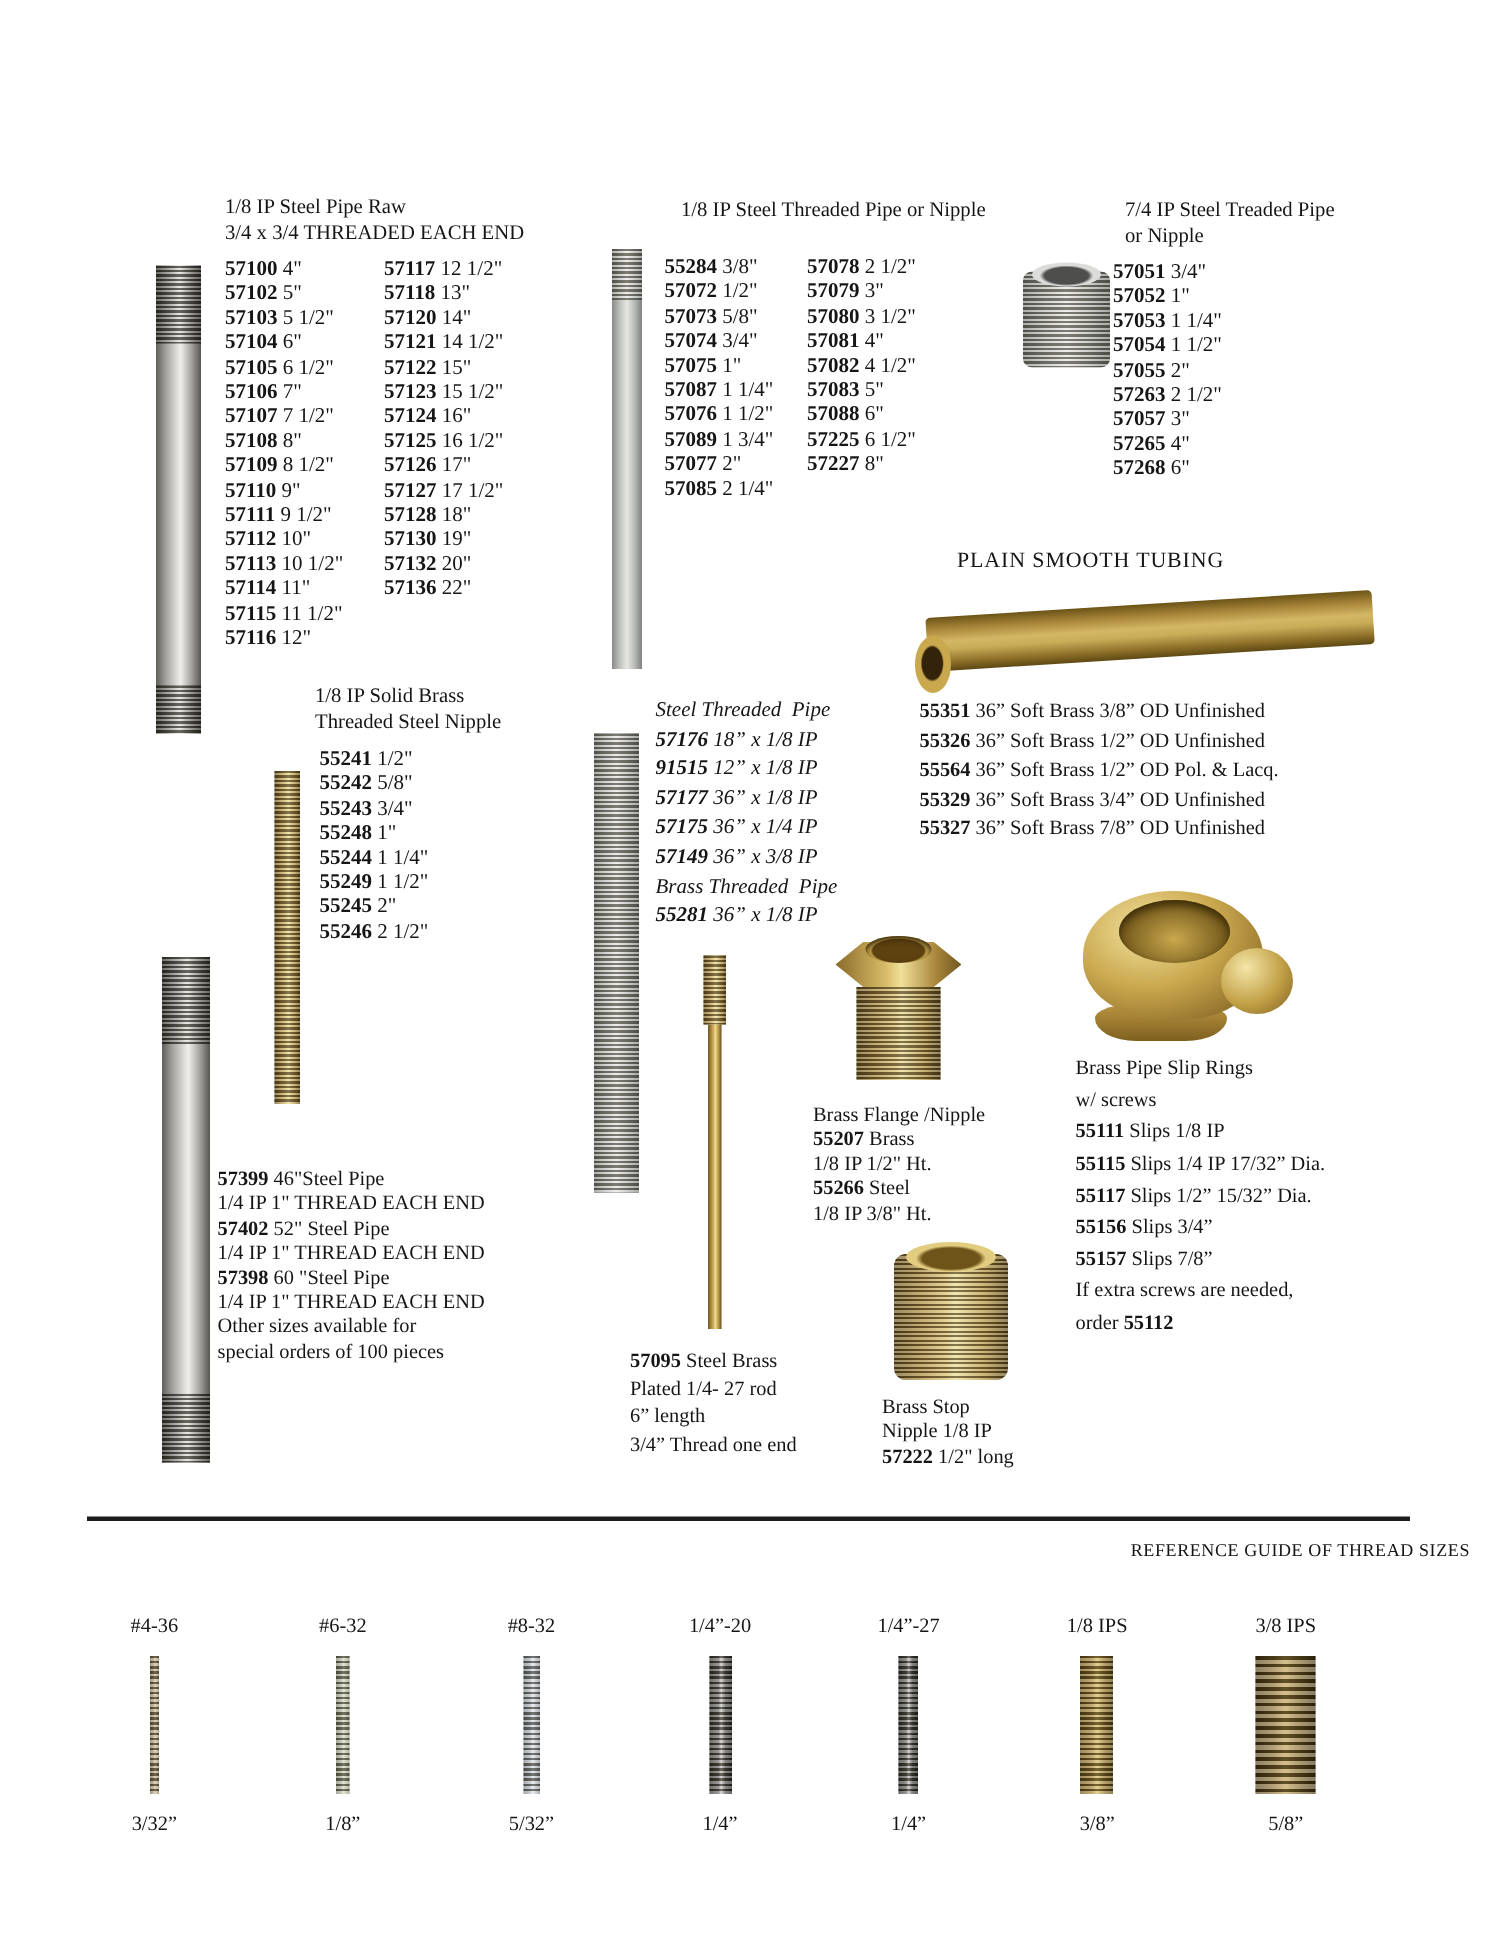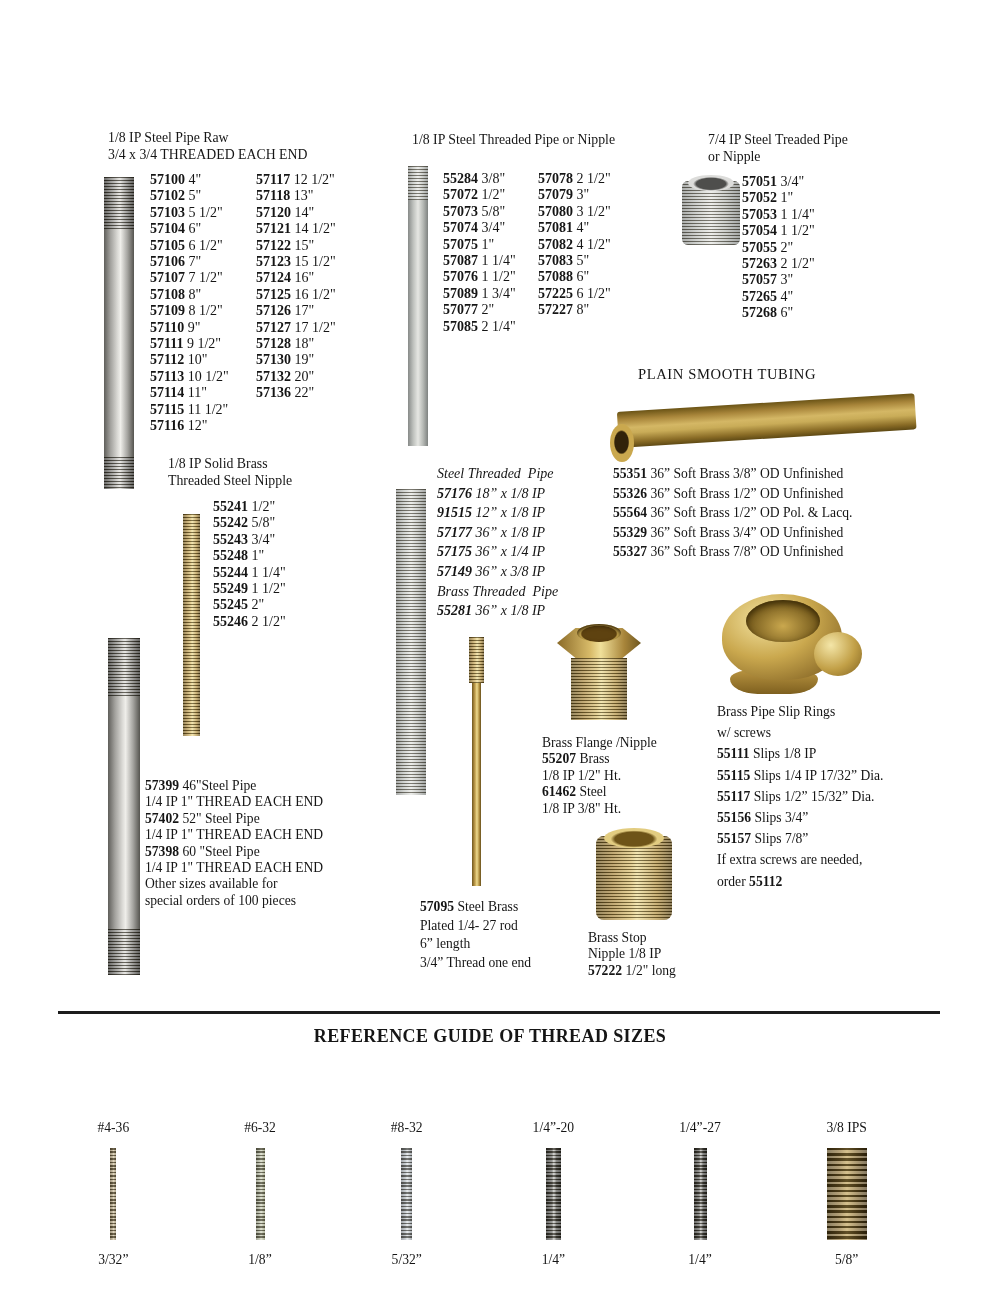--- a/index.html
+++ b/index.html
@@ -1,28 +1,28 @@
 <!DOCTYPE html>
 <html><head>
 <meta charset="utf-8">
 <style>
   html,body{margin:0;padding:0;background:#fff;}
   #page{position:relative;width:1000px;height:1294px;background:#ffffff;
         font-family:"Liberation Serif",serif;color:#151515;overflow:hidden;}
   .abs{position:absolute;}
-  .hd{font-size:13.8px;line-height:17px;}
+  .hd{font-size:13.8px;line-height:17px;margin-left:42px;}
   .cat-row{white-space:pre;font-size:14px;}
   .lh16 .cat-row{line-height:16.4px;}
   .lh19 .cat-row{line-height:19.6px;}
   .lh21 .cat-row{line-height:21.2px;}
   .lh18 .cat-row{line-height:18.5px;}
   .sm .cat-row{font-size:13.6px;}
   .title{font-size:20px;font-weight:bold;letter-spacing:1.4px;text-align:center;white-space:pre;}
   .subtitle{font-size:14.6px;font-weight:normal;letter-spacing:.6px;}
-  .gtitle{font-size:18px;font-weight:bold;letter-spacing:.4px;text-align:center;}
+  .gtitle{font-size:12px;font-weight:normal;letter-spacing:.4px;text-align:right;}
   
   .steel{background:linear-gradient(90deg,#5f5e5a,#a3a29e 22%,#dddcd8 46%,#efeeea 55%,#a6a5a1 78%,#55544f);}
   .palesteel{background:linear-gradient(90deg,#878a88,#bcbfbb 25%,#e6e7e3 50%,#b7bab6 75%,#7e8280);}
   .brass{background:linear-gradient(90deg,#6e5720,#a8853a 22%,#dcc06e 46%,#eedc92 54%,#b3903f 80%,#634d1b);}
   .th{position:absolute;left:0;right:0;
       background:repeating-linear-gradient(180deg,rgba(30,25,12,.52) 0 1.4px,rgba(255,255,255,.30) 1.4px 3px);}
   .th-dark{background:repeating-linear-gradient(180deg,rgba(25,22,12,.6) 0 1.4px,rgba(255,255,255,.26) 1.4px 3px),
            linear-gradient(90deg,rgba(0,0,0,.38),rgba(0,0,0,.05) 50%,rgba(0,0,0,.42));}
   .pipe{position:absolute;}
   .pipe .body{position:absolute;inset:0;}
@@ -205,21 +205,21 @@
     <div class="pipe" style="left:14px;top:36px;width:56px;height:62px;">
       <div class="body brass"></div>
       <div class="th" style="top:0;bottom:0;"></div>
     </div>
   </div>
 
   <div class="abs lh16 sm" style="left:542px;top:735px;">
       <div class="cat-row">Brass Flange /Nipple</div>
       <div class="cat-row"><b>55207</b> Brass</div>
       <div class="cat-row">1/8 IP 1/2" Ht.</div>
-      <div class="cat-row"><b>61462</b> Steel</div>
+      <div class="cat-row"><b>55266</b> Steel</div>
       <div class="cat-row">1/8 IP 3/8" Ht.</div>
     </div>
 
   <div class="abs" style="left:596px;top:828px;width:76px;height:92px;">
     <div class="pipe" style="left:0;top:8px;width:76px;height:84px;border-radius:8px;overflow:hidden;">
       <div class="body brass"></div>
       <div class="th" style="top:0;bottom:0;"></div>
     </div>
     <div style="position:absolute;left:8px;top:0;width:60px;height:20px;border-radius:50%;
                 background:radial-gradient(ellipse at 50% 55%,#6e5418 0 45%,#e2cc80 55% 80%,#a8853a);"></div>
@@ -297,21 +297,21 @@
       <div class="cat-row"><b>55156</b> Slips 3/4”</div>
       <div class="cat-row"><b>55157</b> Slips 7/8”</div>
       <div class="cat-row">If extra screws are needed,</div>
       <div class="cat-row">order <b>55112</b></div>
     </div>
 
   <div class="divider" style="top:1011px;"></div>
 
   <div class="abs gtitle" style="left:0;top:1026px;width:980px;">REFERENCE GUIDE OF THREAD SIZES</div>
 
-  <div class="abs" style="left:40px;top:1120px;width:880px;display:flex;">
+  <div class="abs" style="left:40px;top:1076px;width:880px;display:flex;">
     <div class="gcol">
       <div class="glabel">#4-36</div>
       <div class="rod r1"></div>
       <div class="gsize">3/32”</div>
     </div>
     <div class="gcol">
       <div class="glabel">#6-32</div>
       <div class="rod r2"></div>
       <div class="gsize">1/8”</div>
     </div>
@@ -324,19 +324,24 @@
       <div class="glabel">1/4”-20</div>
       <div class="rod r4"></div>
       <div class="gsize">1/4”</div>
     </div>
     <div class="gcol">
       <div class="glabel">1/4”-27</div>
       <div class="rod r5"></div>
       <div class="gsize">1/4”</div>
     </div>
     <div class="gcol">
+      <div class="glabel">1/8 IPS</div>
+      <div class="rod r6"></div>
+      <div class="gsize">3/8”</div>
+    </div>
+    <div class="gcol">
       <div class="glabel">3/8 IPS</div>
       <div class="rod r8"></div>
       <div class="gsize">5/8”</div>
     </div>
   </div>
 
 </div>
 
 </body></html>

